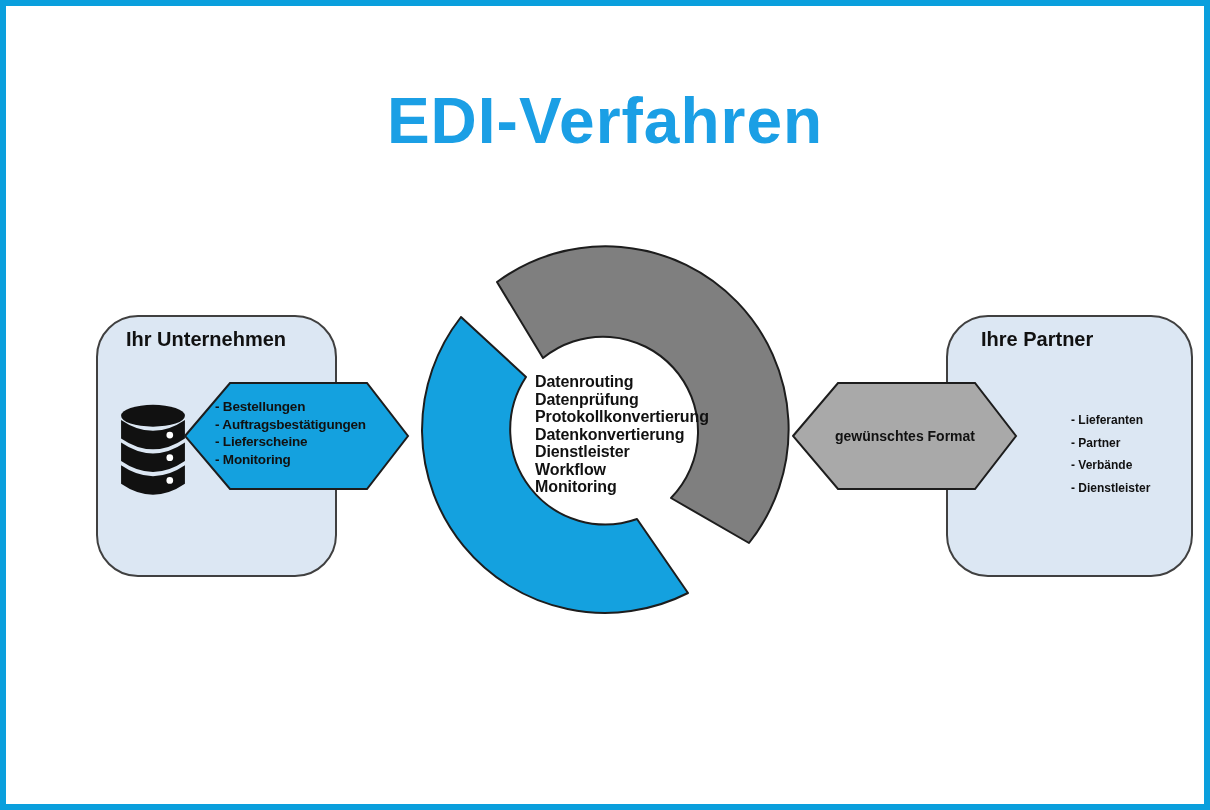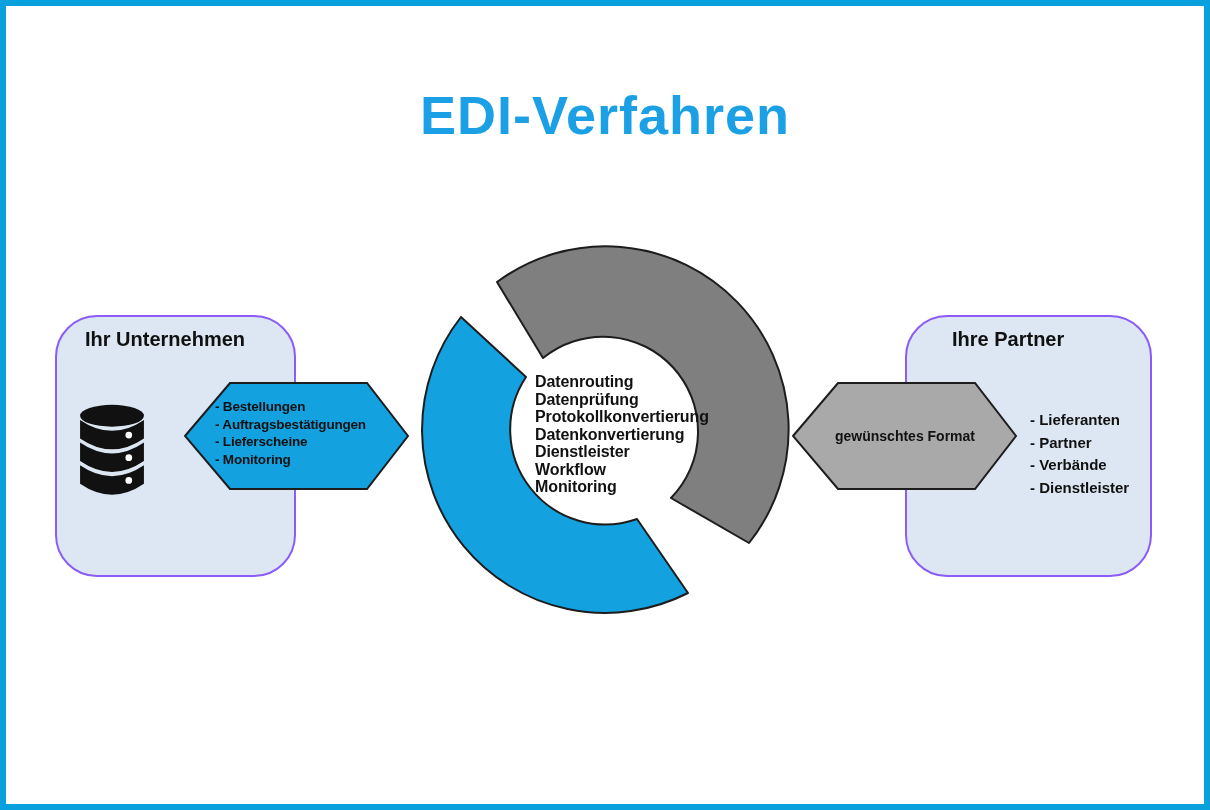--- a/index.html
+++ b/index.html
@@ -6,54 +6,54 @@
   body{
     width:1210px;height:810px;position:relative;background:#ffffff;
     font-family:"Liberation Sans", sans-serif;color:#111111;overflow:hidden;
   }
   .frame{
     position:absolute;inset:0;border:6px solid #0a9fdd;box-sizing:border-box;
     pointer-events:none;z-index:10;
   }
   .page-title{
     position:absolute;left:0;right:0;top:84px;text-align:center;
-    font-size:54px;font-weight:700;letter-spacing:1px;color:#1b9fe5;margin:0;
+    font-size:64px;font-weight:700;letter-spacing:1px;color:#1b9fe5;margin:0;
   }
   .panel{
     position:absolute;width:241px;height:262px;top:315px;
-    background:#dce7f3;border:2px solid #8b5cf6;border-radius:42px;
-    box-sizing:border-box;z-index:1;
+    background:#dce7f3;border:2px solid #404040;border-radius:42px;
+    box-sizing:border-box;z-index:1;margin-left:41px;
   }
   .panel-left{left:55px;}
   .panel-right{left:905px;width:247px;}
   .panel-title{
     position:absolute;top:11px;left:28px;font-size:20px;font-weight:700;
   }
-  .panel-right .panel-title{left:45px;}
+  .panel-right .panel-title{left:33px;}
   .db-icon{position:absolute;left:13px;top:81px;width:84px;height:106px;}
   .hexagon{position:absolute;top:381px;width:226px;height:110px;z-index:2;}
   .hex-blue{left:184px;}
   .hex-gray{left:792px;}
   .hexagon svg{position:absolute;inset:0;}
   .hex-list{
     position:absolute;left:31px;top:17px;width:190px;
     font-size:13.5px;font-weight:700;line-height:17.7px;letter-spacing:-0.2px;
   }
   .hex-label{
     position:absolute;inset:0;display:flex;align-items:center;justify-content:center;
     font-size:14px;font-weight:700;
   }
   .cycle{position:absolute;left:415px;top:240px;width:390px;height:380px;z-index:1;}
   .cycle-list{
     position:absolute;left:535px;top:373px;z-index:2;
     font-size:16px;font-weight:700;line-height:17.5px;letter-spacing:-0.1px;
   }
   .partner-list{
     position:absolute;left:123px;top:92px;
-    font-size:15px;font-weight:700;line-height:22.5px;
+    font-size:12px;font-weight:700;line-height:22.5px;
   }
   .li{white-space:nowrap;}
 </style>
 </head>
 <body>
 
 <div class="frame"></div>
 
 <h1 class="page-title">EDI-Verfahren</h1>
 

